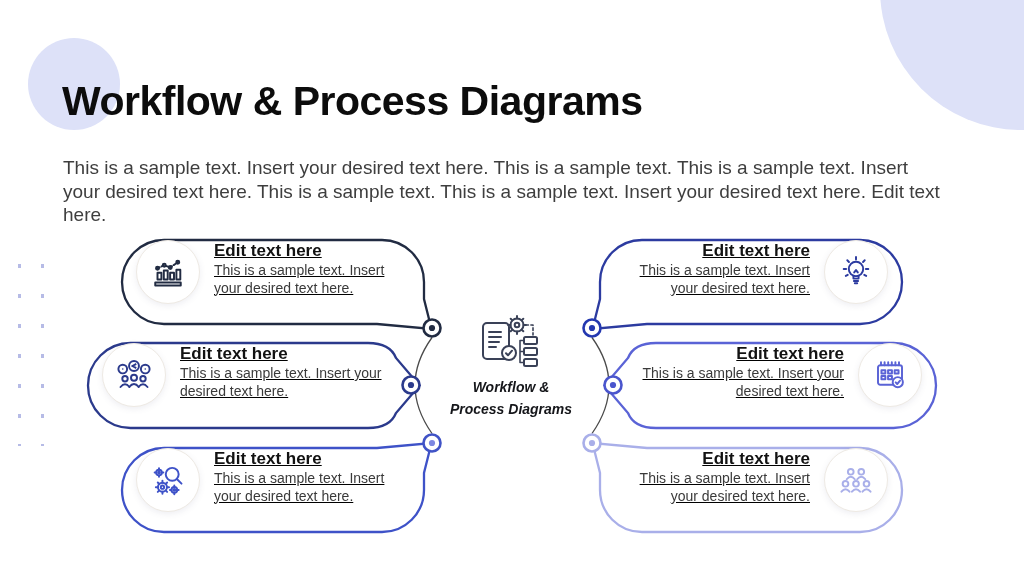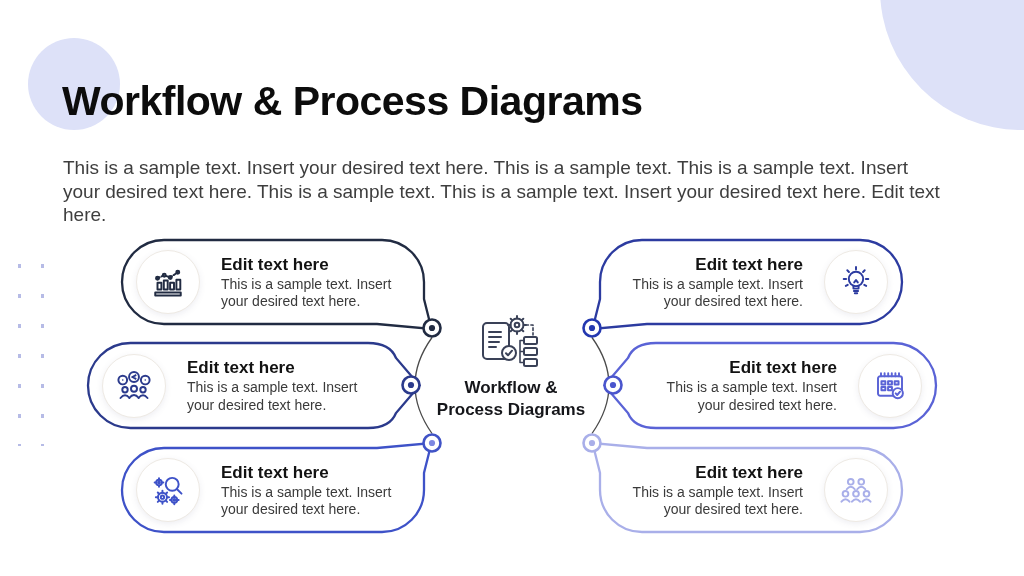--- a/index.html
+++ b/index.html
@@ -24,37 +24,37 @@
   .intro{
     position:absolute;left:63px;top:156px;width:880px;margin:0;z-index:2;
     font-size:19px;line-height:23.5px;color:#3e3e3e;
   }
   
   .diagram{position:absolute;left:0;top:0;z-index:1;}
   .bubble{fill:#ffffff;stroke-width:2.3;}
   .arc{fill:none;stroke:#4a4a4a;stroke-width:1.3;}
   .node-ring{fill:#ffffff;stroke-width:2.6;}
   
-  .card{position:absolute;z-index:2;display:flex;align-items:center;gap:21px;padding:0 14px;box-sizing:border-box;}
+  .card{position:absolute;z-index:2;display:flex;align-items:flex-start;gap:14px;padding:0 14px;box-sizing:border-box;text-decoration:underline;}
   .card.right{flex-direction:row-reverse;}
   .icon-circle{
     flex:0 0 62px;width:62px;height:62px;border-radius:50%;background:#fff;
     border:1px solid #eeeae4;box-shadow:0 2px 6px rgba(90,90,130,.10);
     display:flex;align-items:center;justify-content:center;
   }
   .card-text{flex:1;min-width:0;}
   .card.right .card-text{text-align:right;}
   .card-title{font-size:17px;font-weight:800;color:#121212;line-height:22px;}
   .card-body{font-size:14px;color:#3a3a3a;line-height:17.5px;max-width:205px;}
   .card.right .card-body{margin-left:auto;}
   
   .center-icon{position:absolute;left:479px;top:315px;z-index:2;}
   .center-label{
     position:absolute;left:415px;top:377px;width:192px;z-index:2;text-align:center;
-    font-size:17px;font-weight:800;color:#15161a;line-height:21.5px;
+    font-size:14px;font-weight:800;color:#15161a;line-height:21.5px;font-style:italic;
   }
   svg .ln{fill:none;stroke:currentColor;stroke-width:1.3;stroke-linecap:round;stroke-linejoin:round;}
   svg .fl{fill:currentColor;stroke:none;}
 </style>
 </head>
 <body>
 
 <div class="canvas">
 
   <div class="deco-circle tl"></div>

